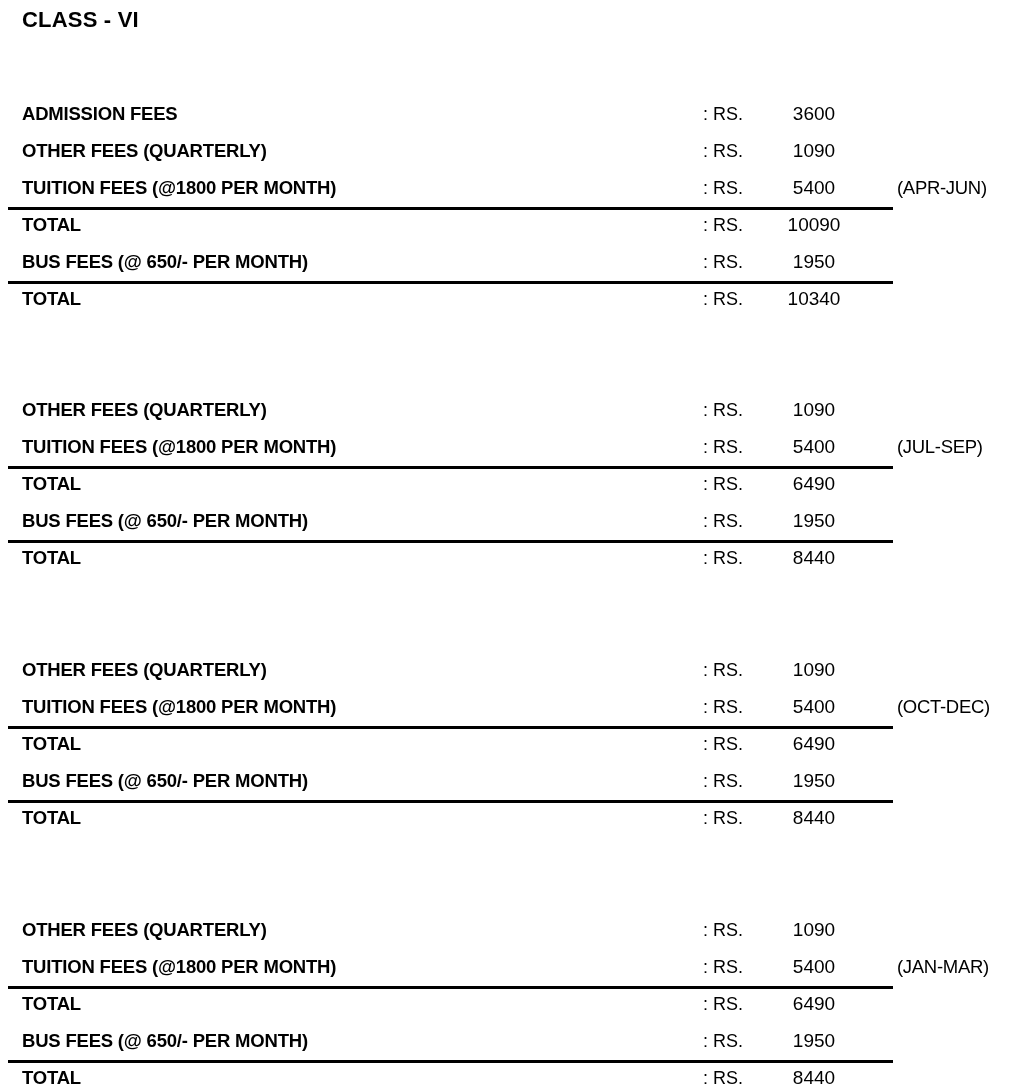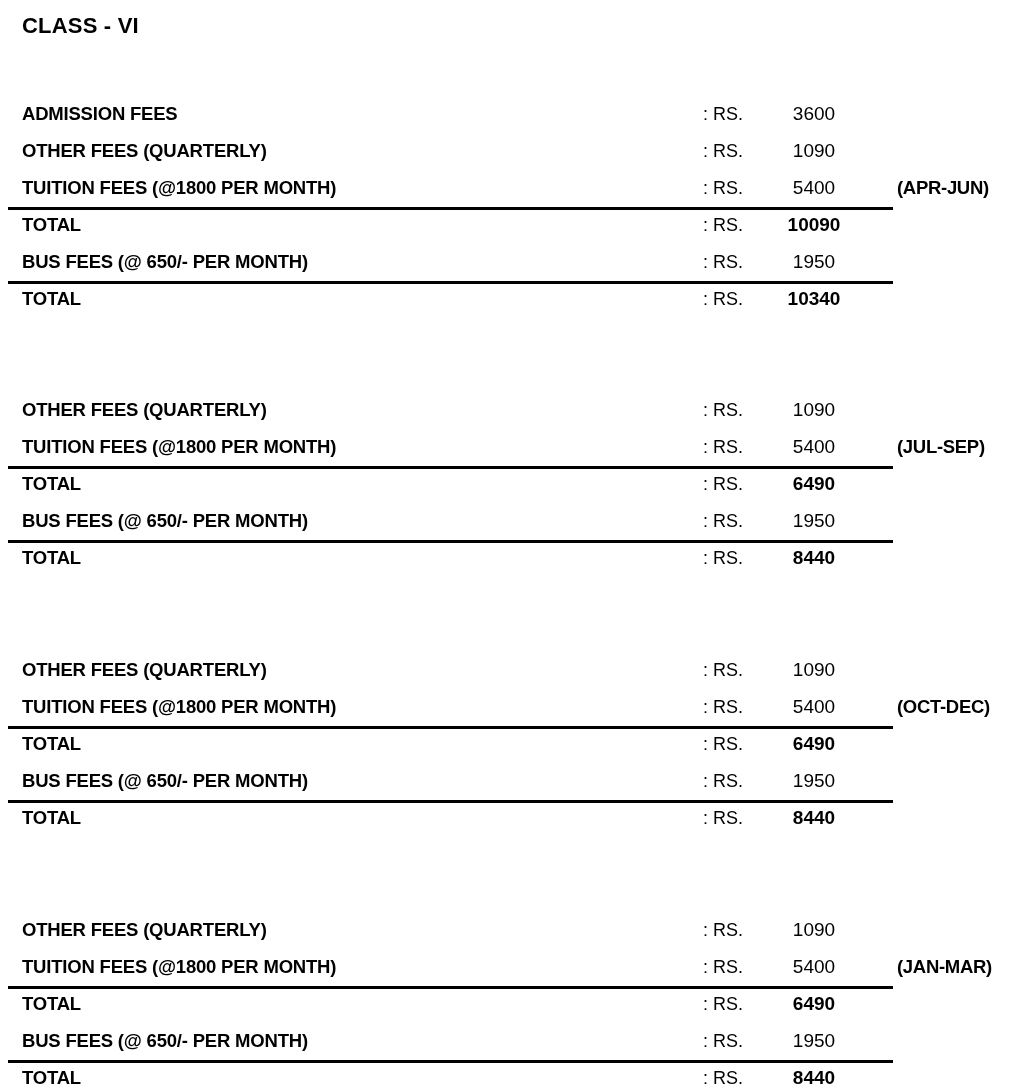--- a/index.html
+++ b/index.html
@@ -21,21 +21,21 @@
     position: relative;
     width: 1036px;
     height: 1092px;
     box-sizing: border-box;
   }
 
   
   .page-title {
     position: absolute;
     left: 22px;
-    top: 13px;
+    top: 7px;
     font-size: 22px;
     font-weight: bold;
     letter-spacing: 0.2px;
     white-space: nowrap;
   }
 
   
   .fee-block {
     position: absolute;
     left: 0;
@@ -83,29 +83,29 @@
     left: 744px;
     top: 7px;
     width: 140px;
     text-align: center;
     font-size: 19px;
     font-weight: normal;
     white-space: nowrap;
   }
 
   .row-amount.total-amount {
-    font-weight: bold;
+    font-weight: normal;
   }
 
   .quarter-label {
     position: absolute;
     left: 897px;
     top: 7px;
     font-size: 18.5px;
-    font-weight: bold;
+    font-weight: normal;
     letter-spacing: -0.3px;
     white-space: nowrap;
   }
 </style>
 </head>
 <body>
 
 <div class="sheet">
 
   <div class="page-title">CLASS - VI</div>

